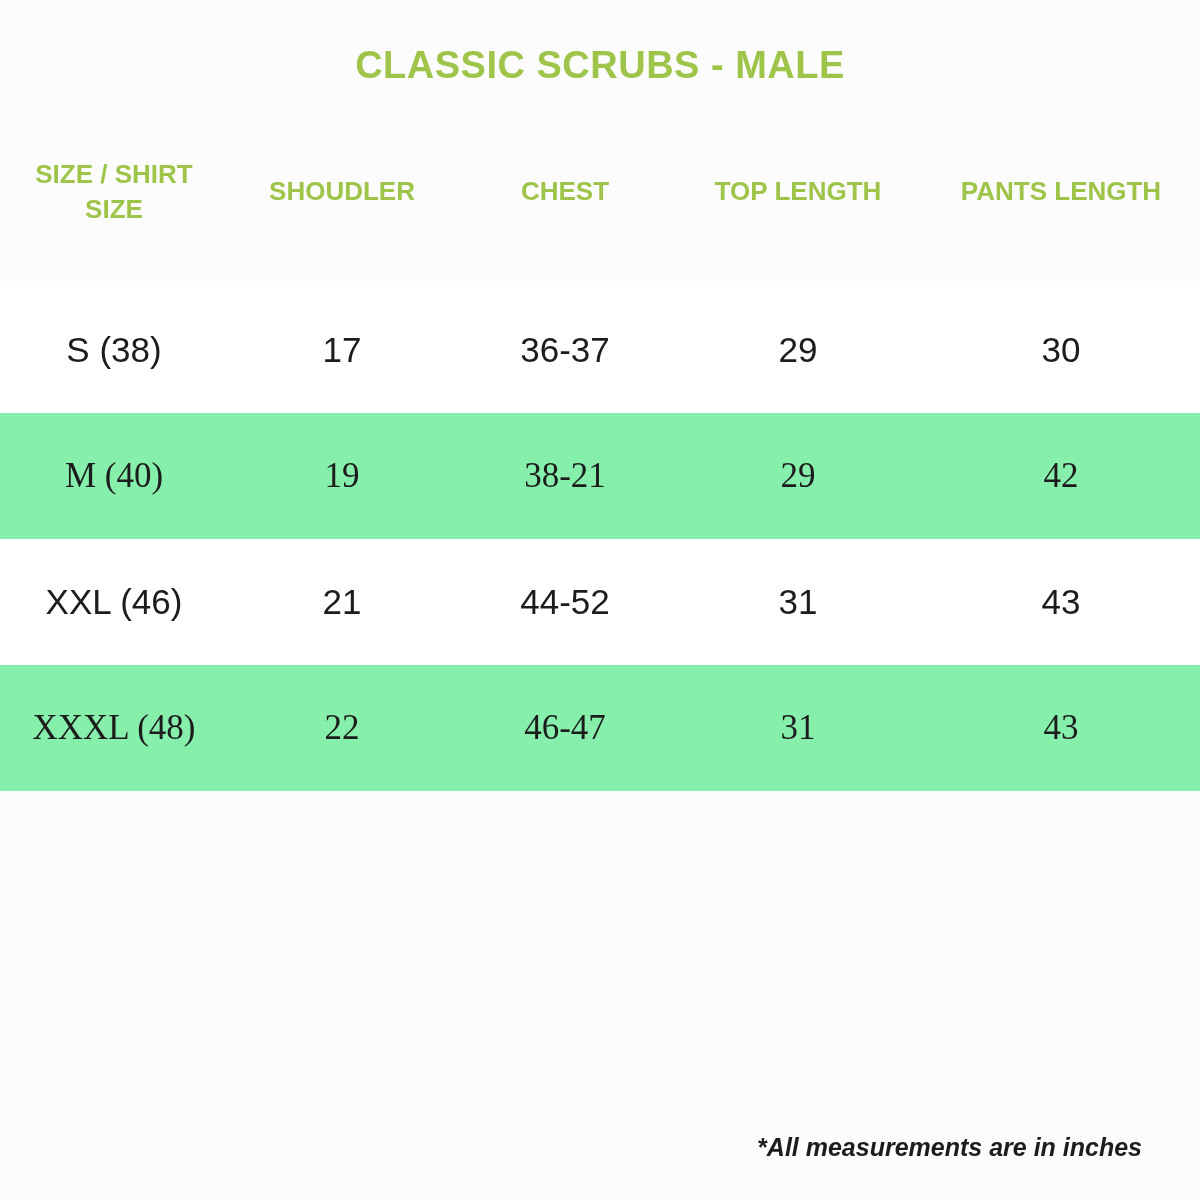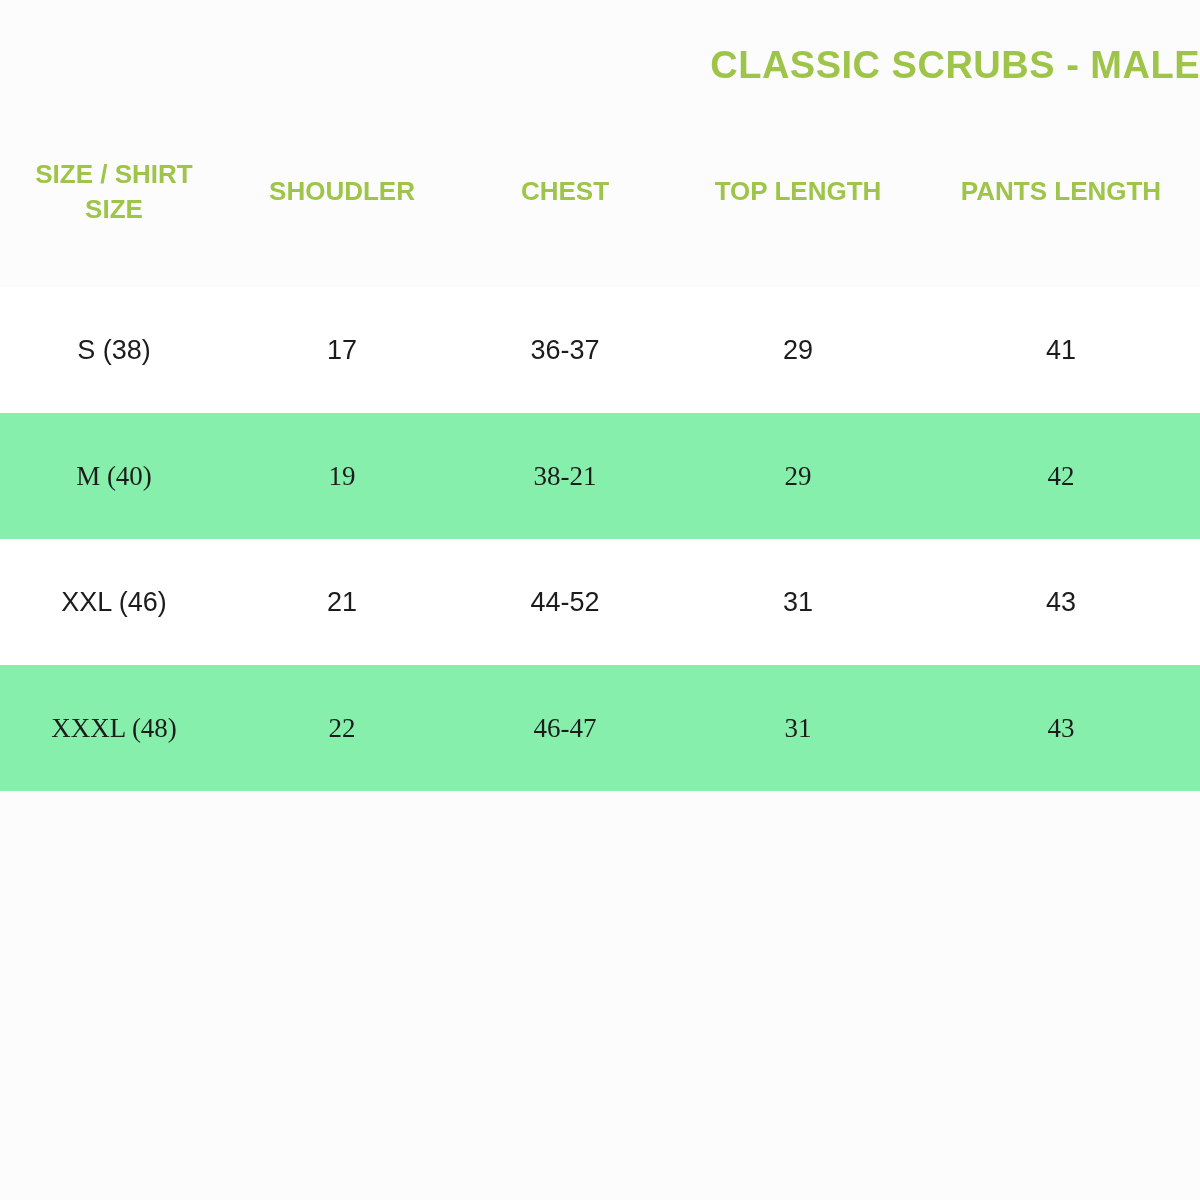--- a/index.html
+++ b/index.html
@@ -14,21 +14,21 @@
     overflow: hidden;
   }
   .page {
     position: relative;
     width: 1200px;
     height: 1200px;
     background: #fdfcfc;
     box-sizing: border-box;
   }
   .title {
-    text-align: right;
+    text-align: center;
     color: #9ec54a;
     font-size: 38px;
     font-weight: bold;
     letter-spacing: 0.5px;
     padding-top: 44px;
     padding-bottom: 10px;
   }
   table.size-table {
     width: 1200px;
     border-collapse: collapse;
@@ -45,21 +45,21 @@
     font-size: 26px;
     font-weight: bold;
     text-align: center;
     vertical-align: middle;
     height: 190px;
     padding: 0 6px;
     background: #fdfcfc;
     line-height: 1.35;
   }
   tbody td {
-    font-size: 27px;
+    font-size: 35px;
     color: #1c1c1c;
     text-align: center;
     vertical-align: middle;
     height: 126px;
     padding: 0 6px;
     font-weight: normal;
   }
   tbody tr.white td { background: #ffffff; }
   tbody tr.pink td  { background: #86efac; font-family: Liberation Serif, serif; }
 
@@ -97,21 +97,21 @@
         <th>TOP LENGTH</th>
         <th>PANTS LENGTH</th>
       </tr>
     </thead>
     <tbody>
       <tr class="white">
         <td>S (38)</td>
         <td>17</td>
         <td>36-37</td>
         <td>29</td>
-        <td>41</td>
+        <td>30</td>
       </tr>
       <tr class="pink">
         <td>M (40)</td>
         <td>19</td>
         <td>38-21</td>
         <td>29</td>
         <td>42</td>
       </tr>
       <tr class="white">
         <td>XXL (46)</td>
@@ -123,14 +123,15 @@
       <tr class="pink">
         <td>XXXL (48)</td>
         <td>22</td>
         <td>46-47</td>
         <td>31</td>
         <td>43</td>
       </tr>
     </tbody>
   </table>
 
+  <div class="footnote">*All measurements are in inches</div>
 
 </div>
 
 </body></html>

